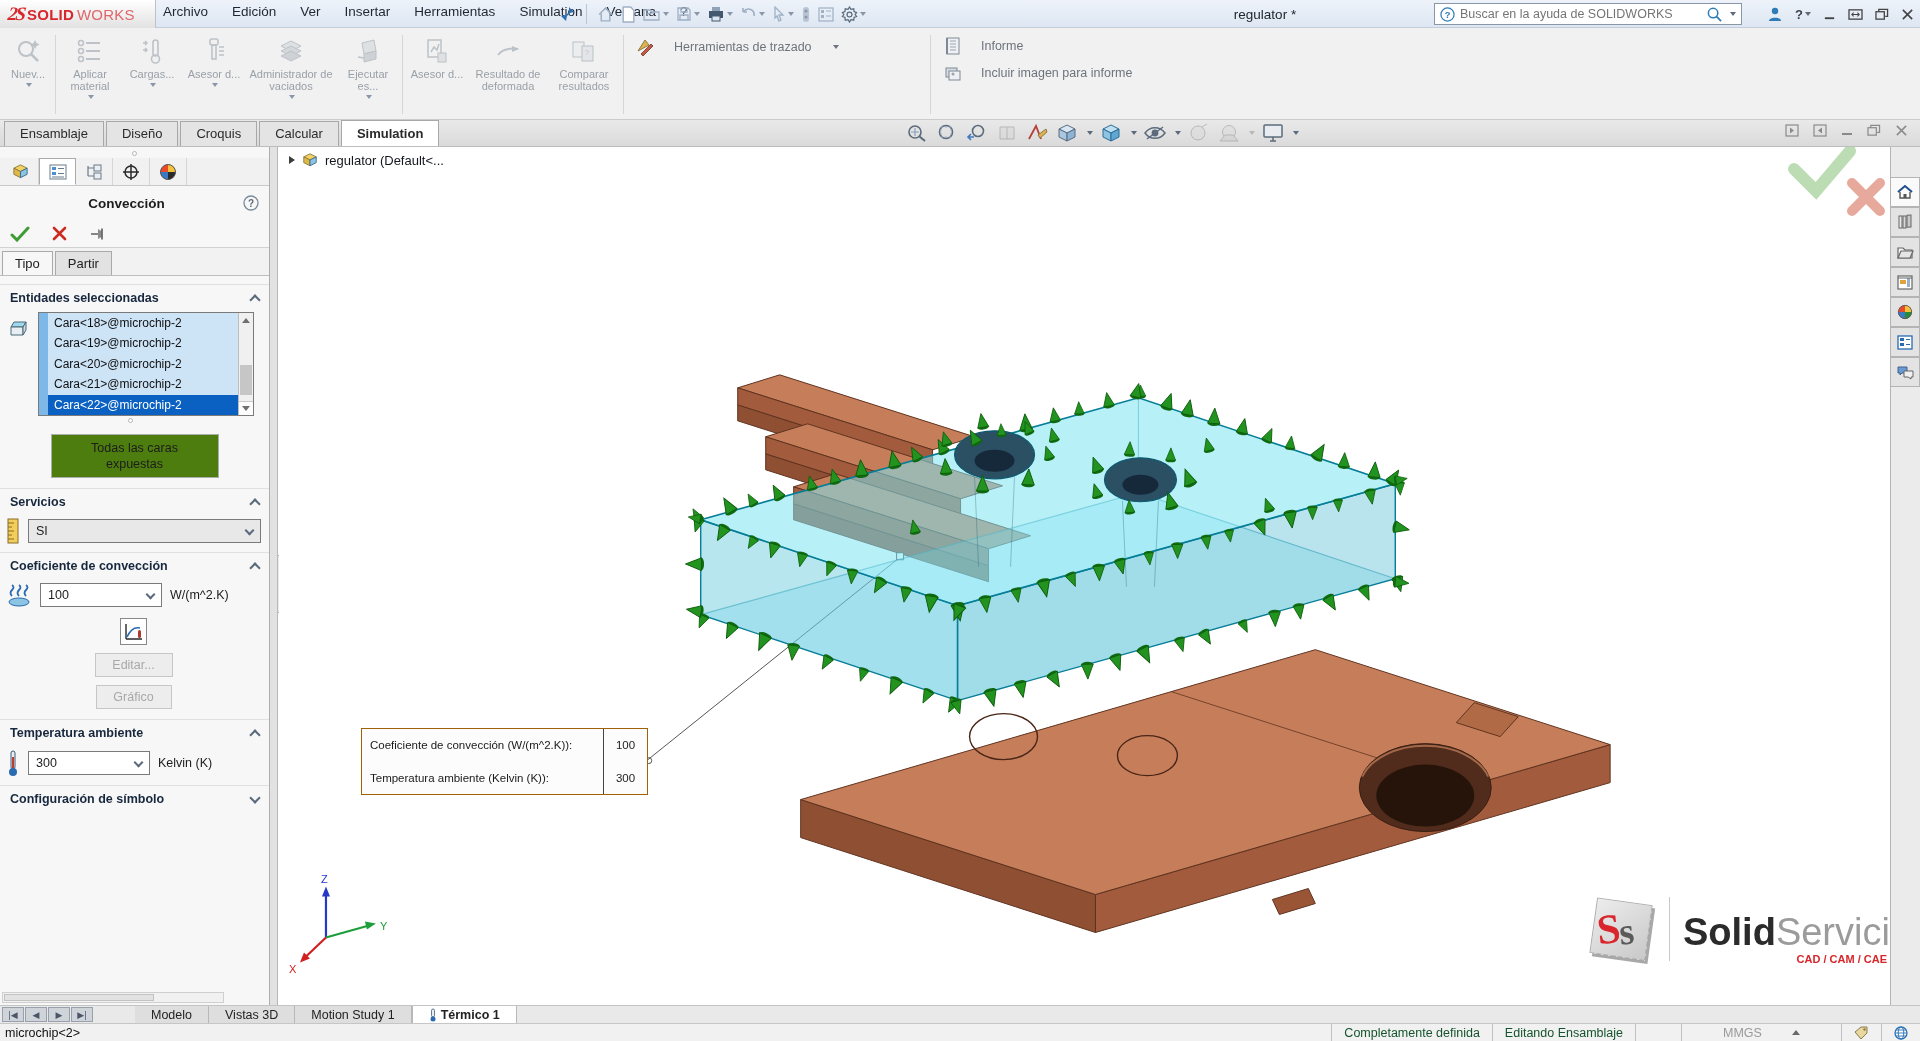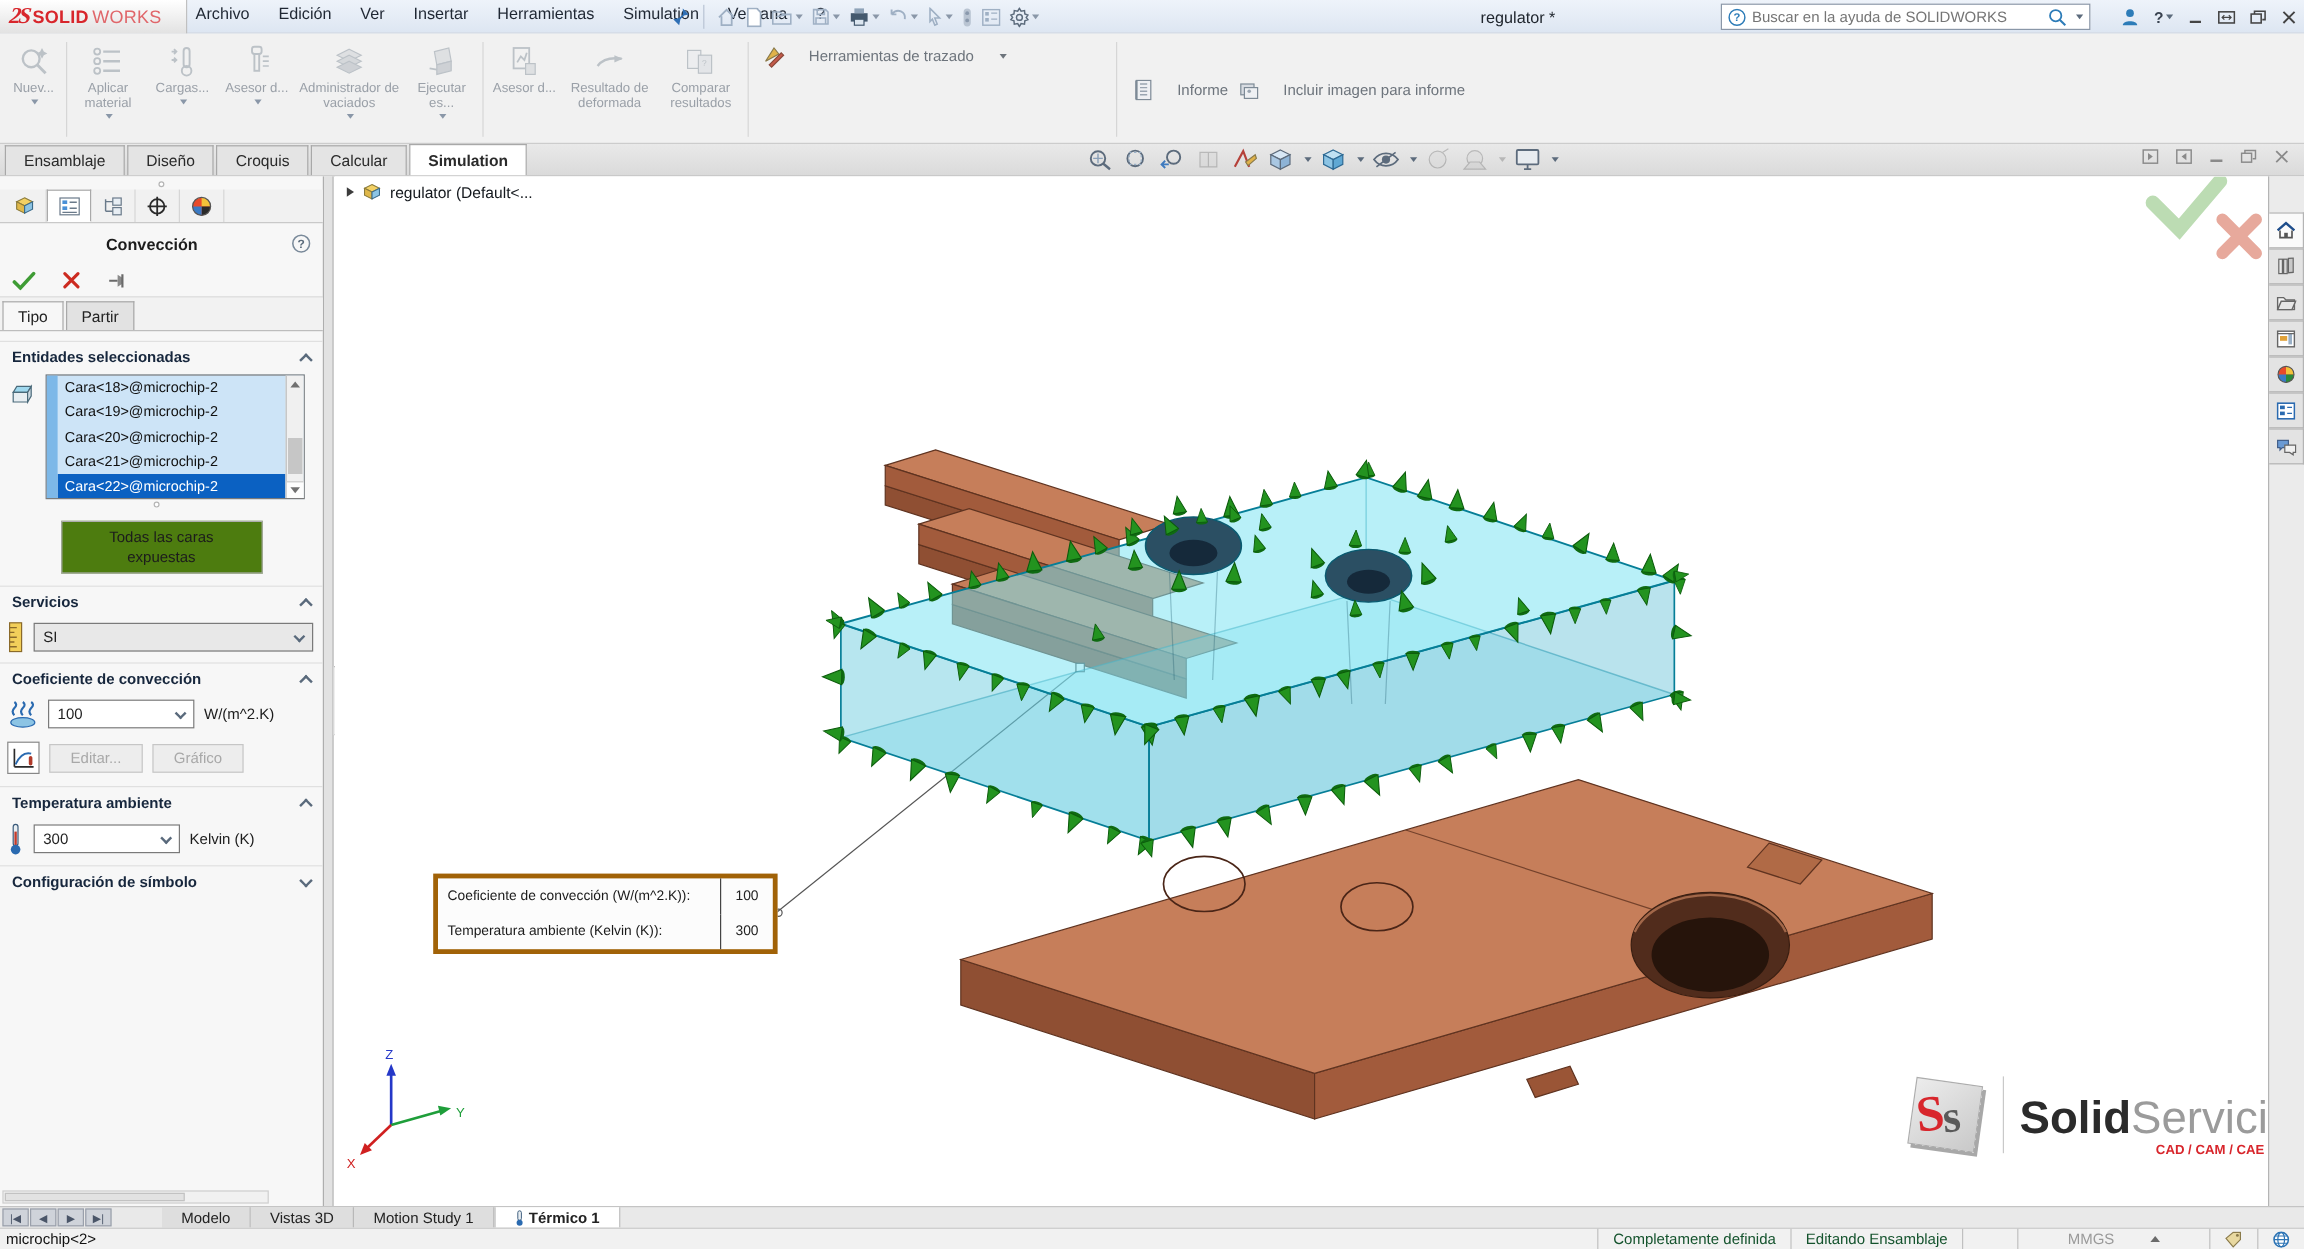--- a/index.html
+++ b/index.html
@@ -27,21 +27,21 @@
 
   
   .ribbon { position:absolute; top:28px; left:0; right:0; height:92px; background:#f1f1f1; border-bottom:1px solid #cccccc; display:flex; align-items:stretch; padding:3px 4px 1px 4px; }
   .rsep { width:1px; background:#d6d6d6; margin:4px 3px; }
   .rbtn { width:62px; display:flex; flex-direction:column; align-items:center; justify-content:flex-start; padding-top:6px; gap:3px; }
   .rbtn .ric { width:28px; height:28px; opacity:.45; }
   .rbtn .rlabel { font-size:11px; color:#9aa0a8; text-align:center; line-height:12px; }
   .rbtn.wide { width:92px; }
   .plot-block { display:flex; flex-direction:column; padding:6px 8px; gap:8px; }
   .plot-row { display:flex; align-items:center; gap:19px; font-size:12.5px; color:#6d747c; }
-  .report-block { display:flex; flex-direction:row; padding:6px 10px; gap:9px;text-align:center; }
+  .report-block { display:flex; flex-direction:column; padding:6px 10px; gap:9px;text-align:center; }
 
   
   .tabrow { position:absolute; top:120px; left:0; right:0; height:27px; background:linear-gradient(#e9e9e9,#dadada); border-bottom:1px solid #bdbdbd; }
   .cmdtabs { position:absolute; left:4px; bottom:0; display:flex; align-items:flex-end; }
   .cmdtab { padding:4px 15px 5px 15px; background:#e4e4e4; border:1px solid #a8a8a8; border-bottom:none; margin-right:2px; font-size:13px; color:#2a2a2a; }
   .cmdtab.active { background:#ffffff; font-weight:bold; padding-top:5px; }
   .headsup { position:absolute; left:905px; top:2px; display:flex; align-items:center; gap:6px; }
   .hu-ic { width:24px; height:22px; display:flex; align-items:center; justify-content:center; }
   .dim { opacity:.35; filter:grayscale(1); }
   .win-mini-controls { position:absolute; right:12px; top:4px; display:flex; align-items:center; gap:14px; color:#6a6a6a; }
@@ -77,33 +77,33 @@
   .s-caret-up { width:0;height:0;border-left:4px solid transparent;border-right:4px solid transparent;border-bottom:5px solid #707070; }
   .s-caret-dn { width:0;height:0;border-left:4px solid transparent;border-right:4px solid transparent;border-top:5px solid #707070; }
   .btn { background:#4d7c0f; border:1px solid #adadad; font-size:12.5px; color:#1c1c1c; font-family:"Liberation Sans",sans-serif; }
   .btn.disabled { color:#a8a8a8; border-color:#c6c6c6; background:#ededed; }
   .all-faces { display:block; margin:8px auto 10px auto; padding:5px 14px; text-align:center; line-height:16px; }
   .field-row { display:flex; align-items:center; padding:4px 8px 8px 6px; gap:8px; }
   .combo { height:24px; border:1px solid #7a7a7a; background:#fff; display:flex; align-items:center; padding-left:7px; font-size:12.5px; position:relative; }
   .combo .cc { position:absolute; right:2px; top:2px; bottom:2px; width:17px; display:flex; align-items:center; justify-content:center; }
   .combo.gray { background:#e8e8e8; }
   .unit-lbl { font-size:12.5px; color:#1c1c1c; }
-  .gbtn-row { display:flex; align-items:center; padding:2px 8px 10px 6px; gap:8px; }
+  .gbtn-row { display:flex; align-items:center; padding:2px 8px 10px 6px; gap:8px;flex-direction:column; }
   .graph-icon-btn { width:27px; height:27px; border:1px solid #888; background:#fff; display:flex; align-items:center; justify-content:center; }
   .panel-hscroll { position:absolute; left:2px; bottom:2px; width:222px; height:11px; background:#f1f1f1; border:1px solid #cfcfcf; }
   .panel-hscroll .thumb { position:absolute; left:1px; top:1px; bottom:1px; width:150px; background:#e2e2e2; border:1px solid #c2c2c2; }
   .splitter { position:absolute; left:270px; top:0; bottom:0; width:8px; background:#e2e2e2; border-right:1px solid #b8b8b8; }
   .splitter-tab { position:absolute; left:278px; top:408px; width:9px; height:58px; background:#ececec; border:1px solid #b0b0b0; border-left:none; border-radius:0 6px 6px 0; }
 
   
   .viewport { position:absolute; left:279px; right:30px; top:0; bottom:0; background:#ffffff; overflow:hidden; }
   .scene { position:absolute; inset:0; }
   .tree-row { position:absolute; left:10px; top:5px; display:flex; align-items:center; gap:6px; font-size:13px; color:#14181d; }
   .tree-expander { width:0;height:0;border-top:4px solid transparent;border-bottom:4px solid transparent;border-left:6px solid #3c3c3c; }
-  .callout { position:absolute; left:82px; top:581px; width:287px; height:67px; background:#fcfcfc; border:4px solid #a16207; display:flex; flex-direction:column; z-index:5; }
+  .callout { position:absolute; left:82px; top:581px; width:287px; height:67px; background:#fcfcfc; border:1px solid #a16207; display:flex; flex-direction:column; z-index:5; }
   .callout .crow { flex:1; display:flex; align-items:center; }
   .callout .clabel { flex:1; padding-left:8px; font-size:11.5px; color:#1a1a1a; }
   .callout .cval { width:44px; align-self:stretch; border-left:1px solid #444; display:flex; align-items:center; justify-content:center; font-size:11.5px; }
   .watermark { position:absolute; left:1308px; top:742px; width:300px; height:90px; }
   .wm-tile { position:absolute; left:6px; top:12px; width:56px; height:56px; background:linear-gradient(135deg,#ececec,#c9c9c9); border:1px solid #adadad; transform:rotate(8deg); box-shadow:3px 3px 0 #a8a8a8; }
   .wm-s1 { position:absolute; left:10px; top:16px; font-size:42px; font-weight:bold; color:#d8262c; font-family:"Liberation Serif",serif; transform:rotate(-6deg); }
   .wm-s2 { position:absolute; left:32px; top:20px; font-size:38px; font-weight:bold; color:#5a5a5a; font-family:"Liberation Serif",serif; transform:rotate(-6deg); }
   .wm-div { position:absolute; left:82px; top:8px; width:1px; height:64px; background:#c9c9c9; }
   .wm-text { position:absolute; left:96px; top:22px; font-size:38px; letter-spacing:0; white-space:nowrap; }
   .wm-text .b { font-weight:bold; color:#2b2b2b; }

